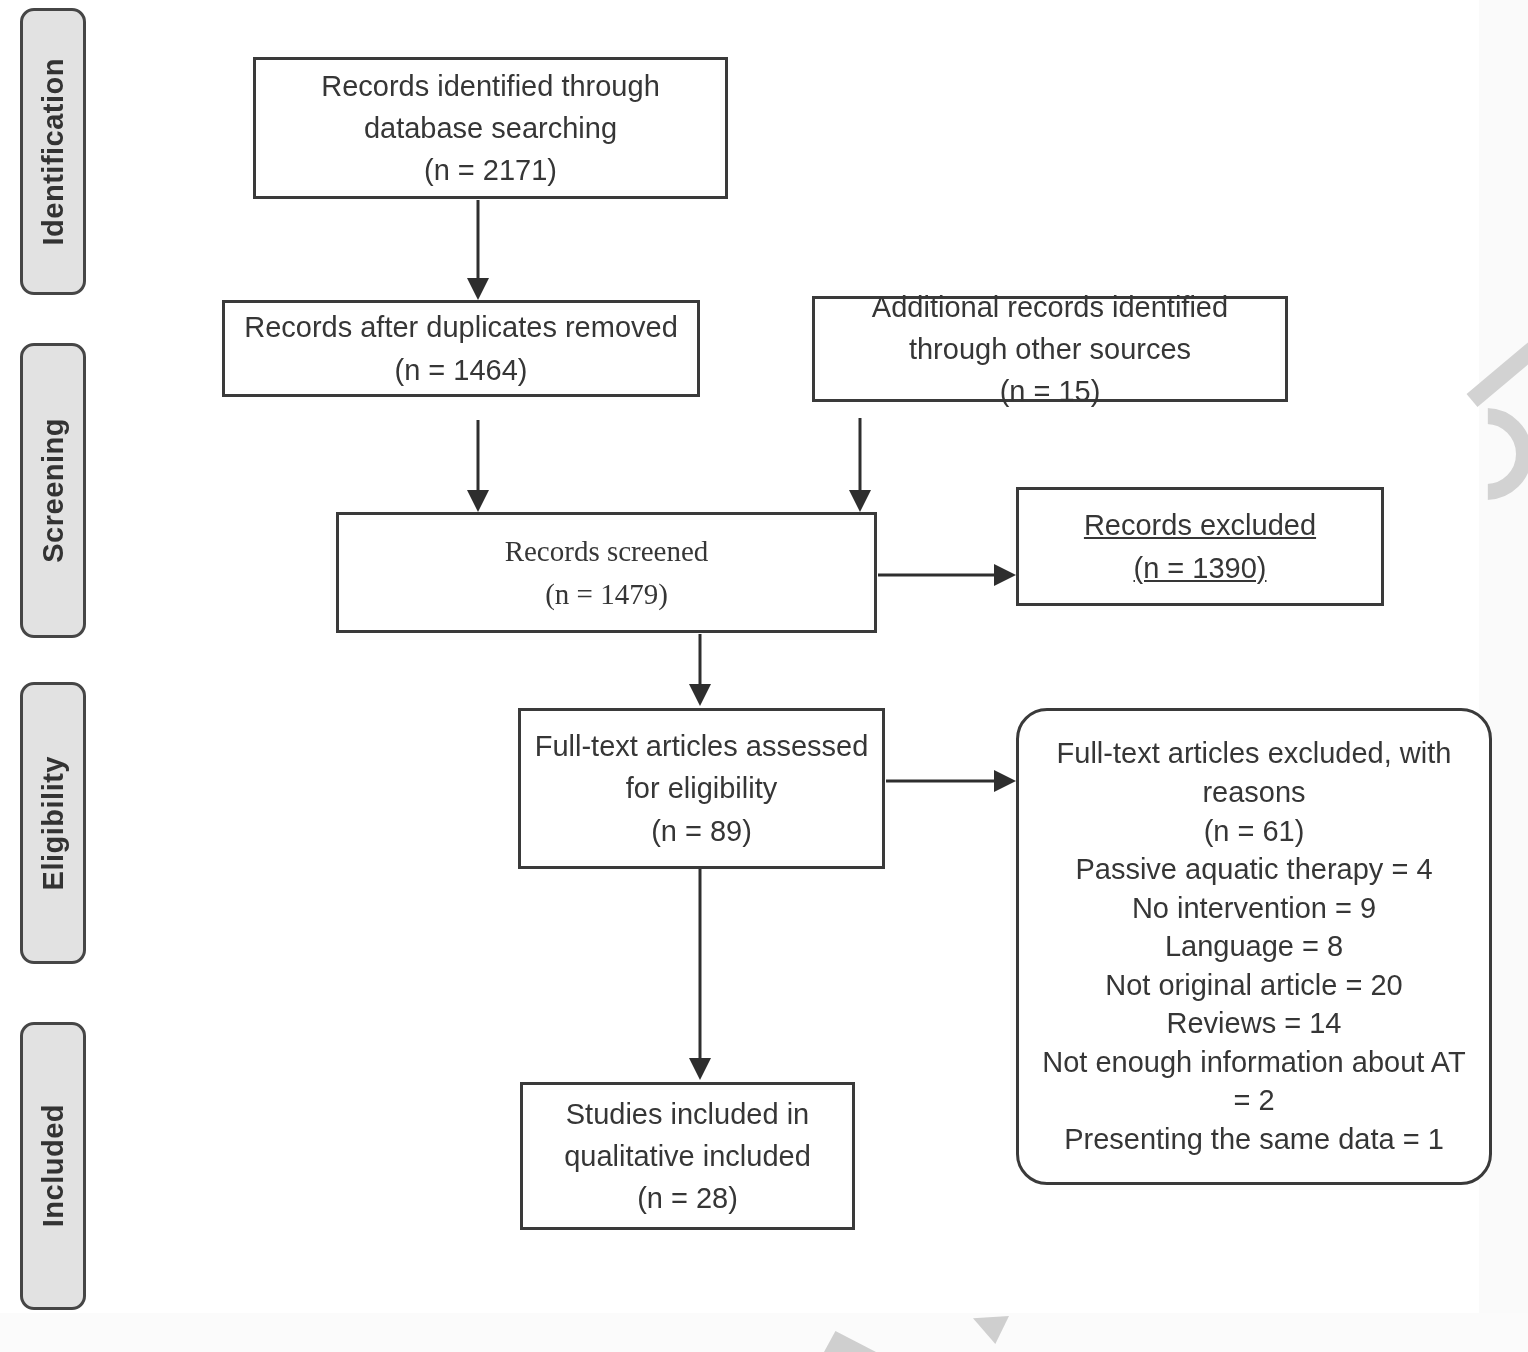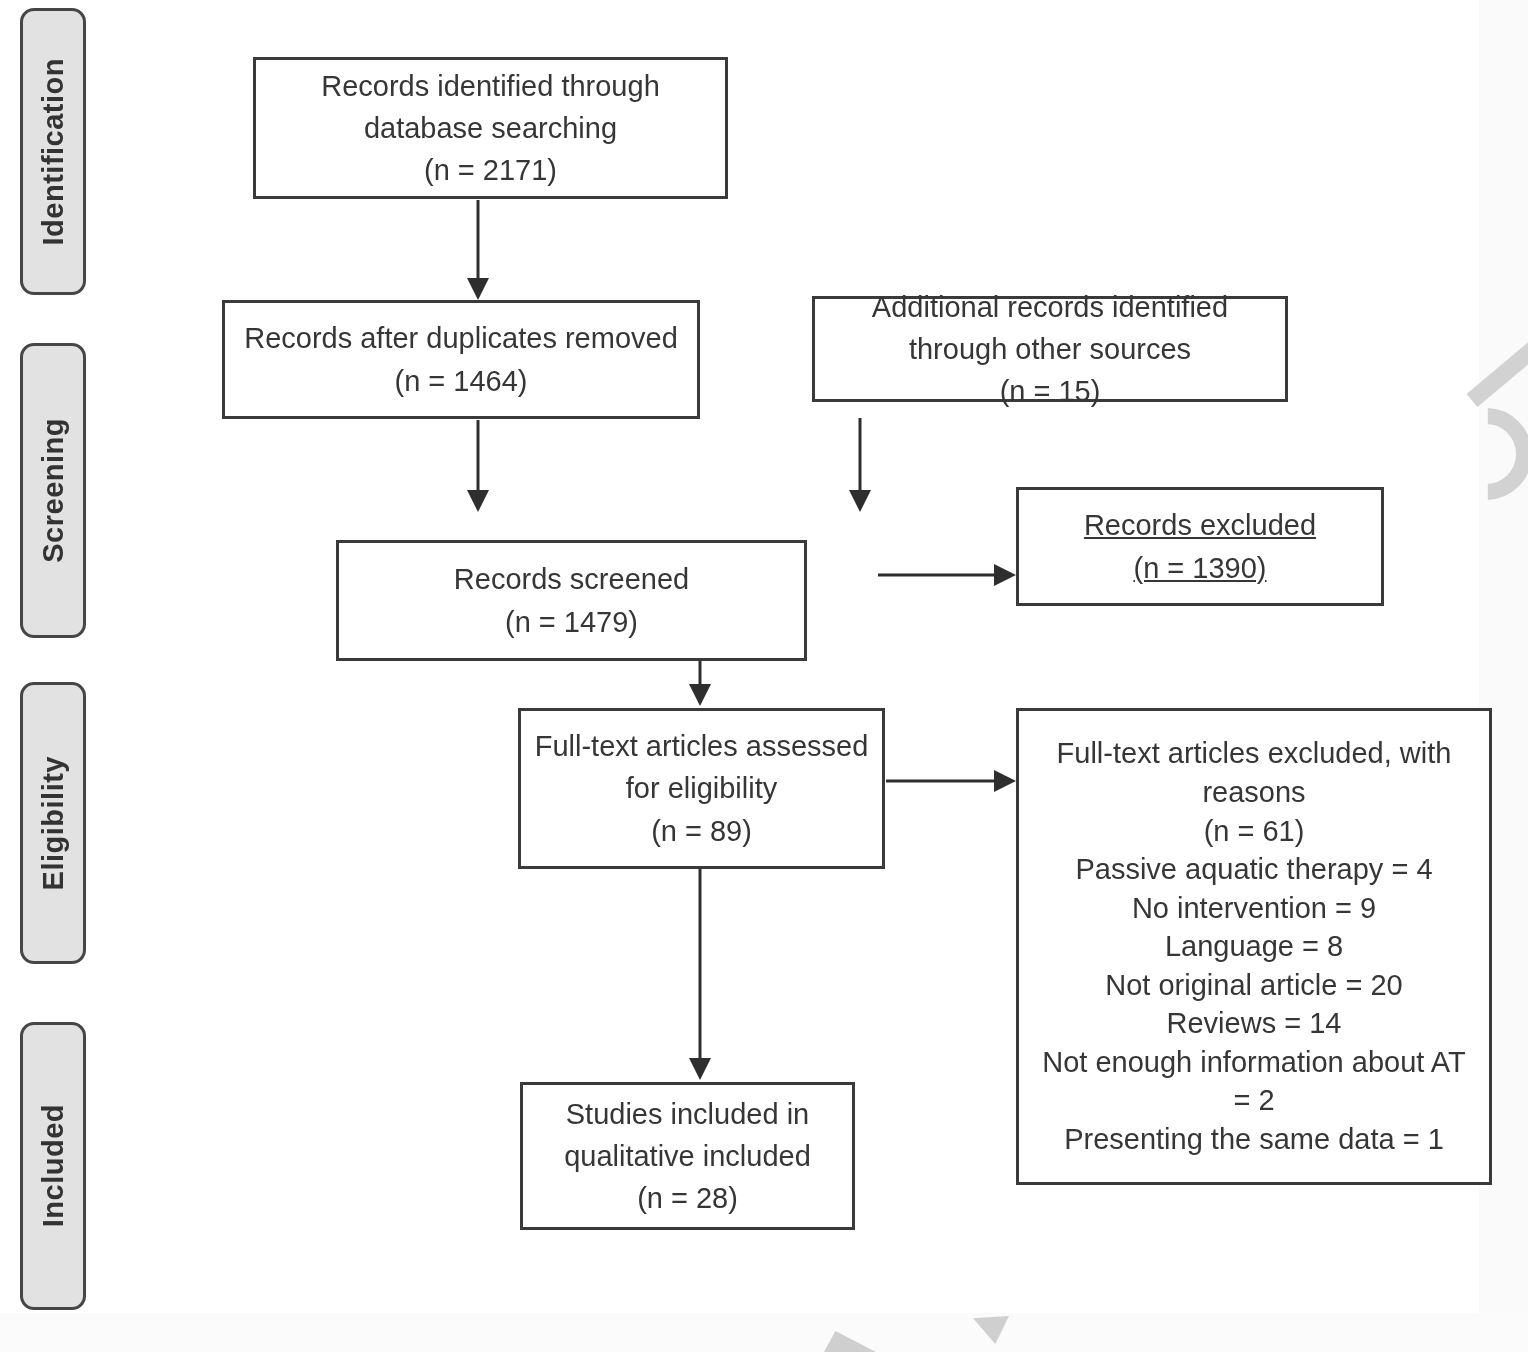--- a/index.html
+++ b/index.html
@@ -43,21 +43,21 @@
     position:absolute;
     box-sizing:border-box;
     background:#ffffff;
     border:3px solid var(--box_border,#3a3a3a);
     display:flex; flex-direction:column;
     align-items:center; justify-content:center;
     text-align:center;
     font-size:29px; line-height:1.45;
     color:var(--text,#363636);
   }
-  .flowbox.tight { line-height:1.33; }
+  .flowbox.tight { line-height:1.33;border-radius:31px; }
   .flowbox .ln { white-space:nowrap; }
 
   
   .stage {
     position:absolute; left:20px; width:66px;
     box-sizing:border-box;
     background:var(--stage_fill,#e2e2e2);
     border:3px solid var(--stage_border,#464646);
     border-radius:14px;
     display:flex; align-items:center; justify-content:center;
@@ -131,32 +131,32 @@
   <div class="stage" style="top:1022px; height:288px;">
     <span>Included</span>
   </div>
 
   <div class="flowbox" style="left:253px;  top:57px;   width:475px; height:142px;">
       <div class="ln">Records identified through</div>
       <div class="ln">database searching</div>
       <div class="ln">(n = 2171)</div>
     </div>
 
-  <div class="flowbox" style="left:222px;  top:300px;  width:478px; height:119px;">
+  <div class="flowbox" style="left:222px;  top:300px;  width:478px; height:97px;">
       <div class="ln">Records after duplicates removed</div>
       <div class="ln">(n = 1464)</div>
     </div>
 
   <div class="flowbox" style="left:812px;  top:288px;  width:476px; height:106px;margin-top:8px;">
       <div class="ln">Additional records identified</div>
       <div class="ln">through other sources</div>
       <div class="ln">(n = 15)</div>
     </div>
 
-  <div class="flowbox" style="left:336px;  top:540px;  width:471px; height:121px;">
+  <div class="flowbox" style="left:336px;  top:512px;  width:541px; height:121px;font-family:Liberation Serif, serif;">
       <div class="ln">Records screened</div>
       <div class="ln">(n = 1479)</div>
     </div>
 
   <div class="flowbox" style="left:1016px; top:487px;  width:368px; height:119px;text-decoration:underline;">
       <div class="ln">Records excluded</div>
       <div class="ln">(n = 1390)</div>
     </div>
 
   <div class="flowbox" style="left:518px;  top:708px;  width:367px; height:161px;">

